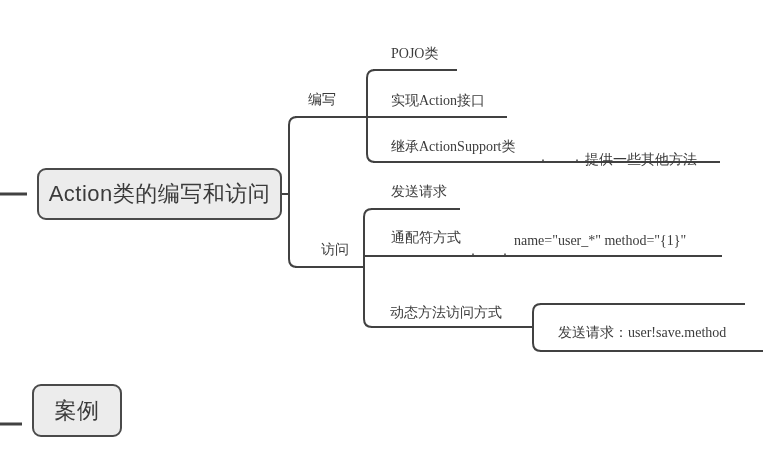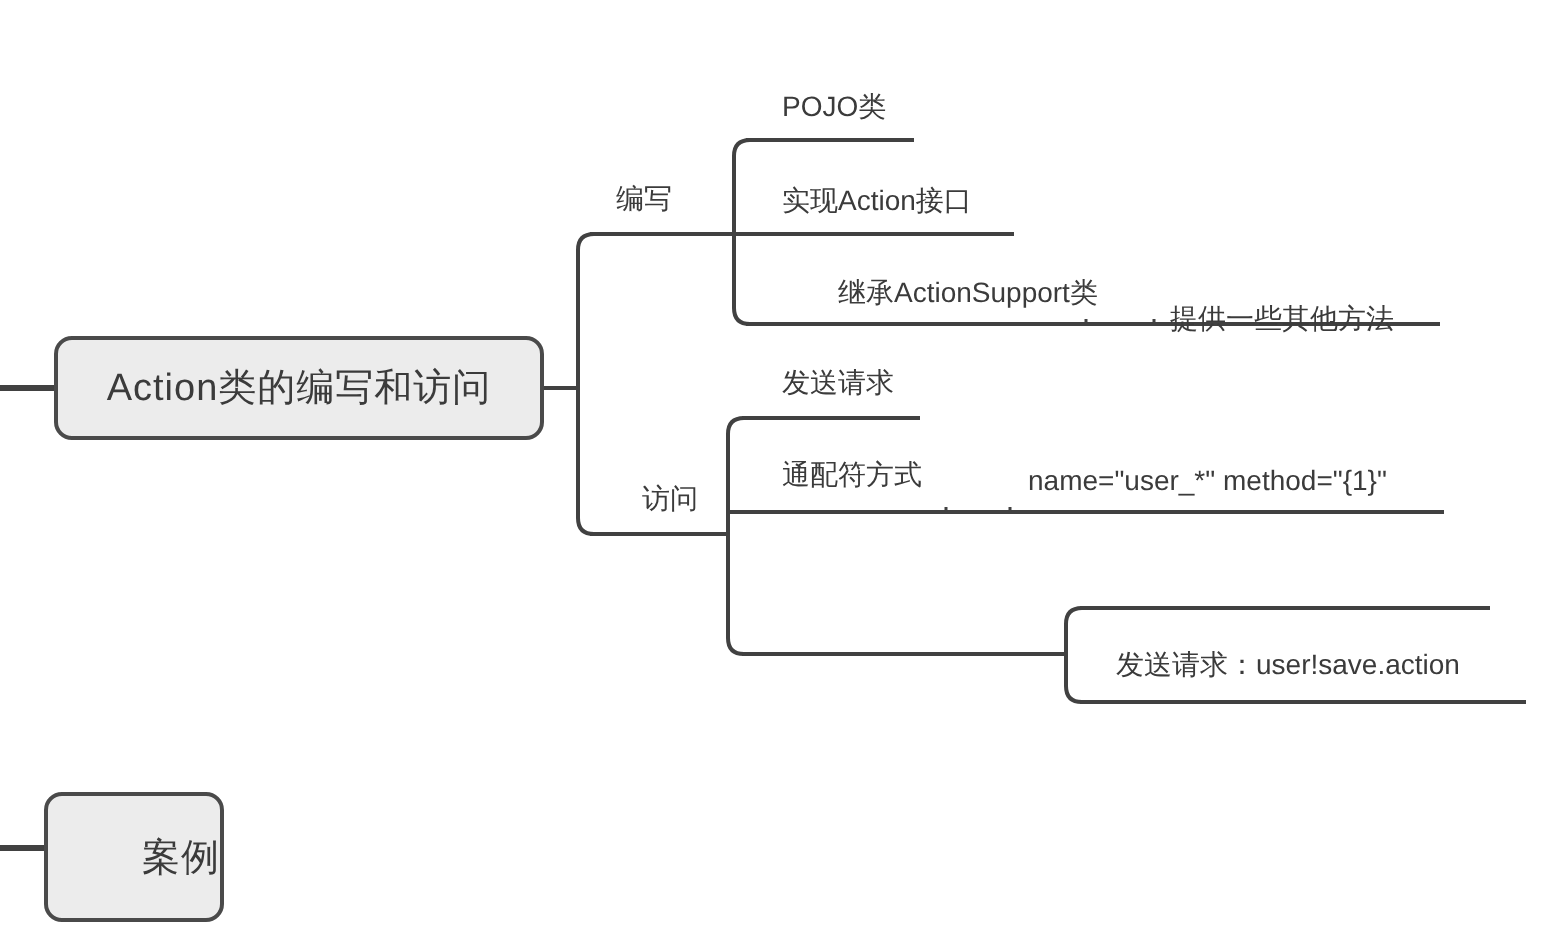--- a/index.html
+++ b/index.html
@@ -25,33 +25,35 @@
   .node {
     position: absolute;
     box-sizing: border-box;
     background: var(--node_fill);
     border: 2px solid var(--node_border);
     border-radius: 9px;
     display: flex;
     align-items: center;
     justify-content: center;
     color: var(--text);
-    font-size: 19px;
+    font-size: 22px;
     letter-spacing: 0.5px;
     cursor: default;
+    margin-left: 10px;
   }
   .node.main-root { left: 27px; top: 168px; width: 245px; height: 52px; }
-  .node.case-root { left: 22px; top: 396px; width: 90px;  height: 65px; justify-content: flex-end; }
+  .node.case-root { left: 22px; top: 384px; width: 90px;  height: 53px; }
   .topic {
     position: absolute;
     white-space: nowrap;
     font-size: 14px;
     color: var(--text);
     line-height: 15px;
     cursor: default;
+    font-family: Liberation Serif, serif;
   }
 </style>
 </head>
 <body>
 
 <div class="canvas">
 
   <svg class="lines" viewBox="0 0 779 468" xmlns="http://www.w3.org/2000/svg">
 
     <path class="thick" d="M0 194 H 27"></path>
@@ -86,21 +88,22 @@
   </div>
   <div class="node case-root">
     <span>案例</span>
   </div>
 
   <div class="topic" style="left:308px; top:92px;">编写</div>
   <div class="topic" style="left:321px; top:242px;text-align:right;">访问</div>
 
   <div class="topic" style="left:391px; top:46px;">POJO类</div>
   <div class="topic" style="left:391px; top:93px;">实现Action接口</div>
-  <div class="topic" style="left:391px; top:139px;margin-left:28px;">继承ActionSupport类</div>
+  <div class="topic" style="left:391px; top:139px;">继承ActionSupport类</div>
   <div class="topic" style="left:585px; top:140px;margin-top:12px;">提供一些其他方法</div>
 
   <div class="topic" style="left:391px; top:184px;">发送请求</div>
   <div class="topic" style="left:391px; top:230px;">通配符方式</div>
   <div class="topic" style="left:514px; top:233px;">name="user_*" method="{1}"</div>
-  <div class="topic" style="left:558px; top:325px;">发送请求：user!save.action</div>
+  <div class="topic" style="left:390px; top:305px;">动态方法访问方式</div>
+  <div class="topic" style="left:558px; top:325px;">发送请求：user!save.method</div>
 
 </div>
 
 </body></html>

